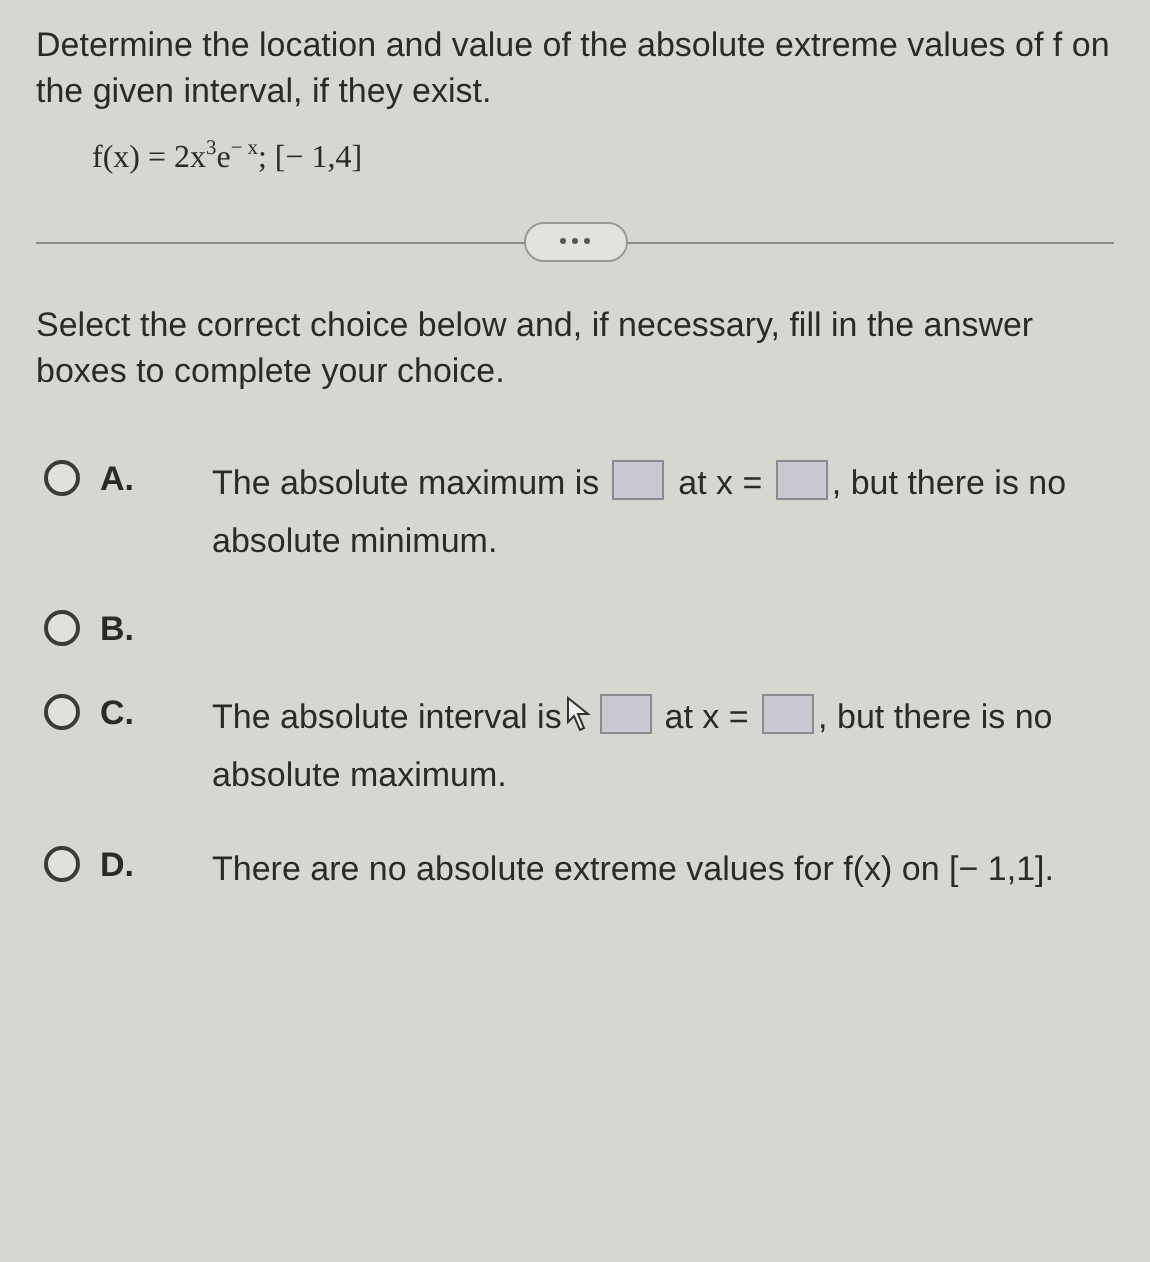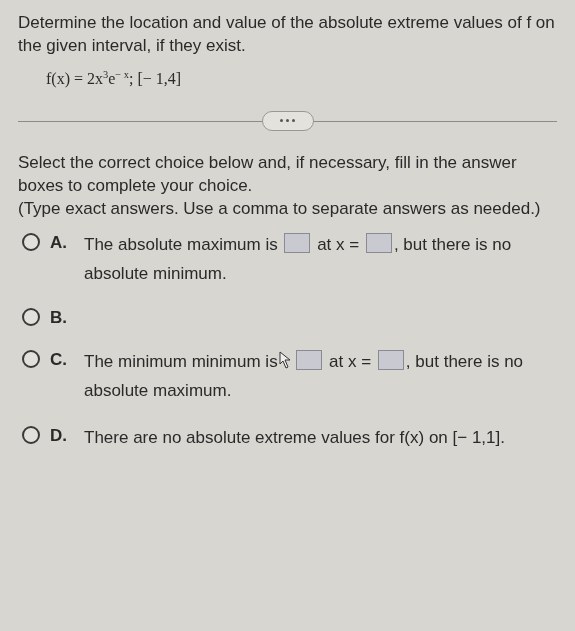--- a/index.html
+++ b/index.html
@@ -41,42 +41,42 @@
     border-radius: 11px;
     display: flex;
     align-items: center;
     justify-content: center;
     gap: 3px;
   }
   .divider-btn .dot {
     width: 3px; height: 3px;
     background: #555; border-radius: 50%;
   }
-  .instructions { margin-bottom: 10px; }
+  .instructions { margin-bottom: 30px; }
   .choices { padding-left: 4px; }
   .choice {
     display: flex;
     align-items: flex-start;
     margin-bottom: 18px;
     gap: 10px;
   }
   .radio {
     flex: 0 0 18px;
     width: 18px; height: 18px;
     border: 2px solid #3a3a3a;
     border-radius: 50%;
     margin-top: 2px;
     background: #e2e0da;
   }
   .choice-label {
     flex: 0 0 24px;
     font-weight: bold;
     margin-top: 1px;
   }
-  .choice-text { flex: 1; line-height: 1.7; }
+  .choice-text { flex: 1; line-height: 1.7; margin-left: 22px; }
   .input-box {
     display: inline-block;
     width: 26px; height: 20px;
     background: #c9c9d2;
     border: 1px solid #8a8a92;
     vertical-align: -3px;
     margin: 0 2px;
   }
   .cursor {
     display:inline-block;
@@ -97,21 +97,20 @@
   <div class="divider-line"></div>
   <div class="divider-btn">
     <span class="dot"></span>
     <span class="dot"></span>
     <span class="dot"></span>
   </div>
 </div>
 
 <div class="instructions">
   <span>Select the correct choice below and, if necessary, fill in the answer boxes to complete your choice.</span><br>
-  <span>(Type exact answers. Use a comma to separate answers as needed.)</span>
 </div>
 
 <div class="choices">
 
   <div class="choice">
     <div class="radio"></div>
     <div class="choice-label">A.</div>
     <div class="choice-text">
       <span>The absolute maximum is </span><span class="input-box"></span><span> at x = </span><span class="input-box"></span><span>, but there is no absolute minimum.</span>
     </div>
@@ -119,21 +118,21 @@
 
   <div class="choice">
     <div class="radio"></div>
     <div class="choice-label">B.</div>
   </div>
 
   <div class="choice">
     <div class="radio"></div>
     <div class="choice-label">C.</div>
     <div class="choice-text">
-      <span>The minimum minimum is </span><svg class="cursor" width="14" height="18" viewBox="0 0 14 18">
+      <span>The absolute interval is </span><svg class="cursor" width="14" height="18" viewBox="0 0 14 18">
           <path d="M1 1 L1 13 L4 10 L7 17 L9 16 L6 9 L11 9 Z" fill="#efefef" stroke="#333" stroke-width="1"></path>
         </svg><span class="input-box"></span><span> at x = </span><span class="input-box"></span><span>, but there is no absolute maximum.</span>
     </div>
   </div>
 
   <div class="choice">
     <div class="radio"></div>
     <div class="choice-label">D.</div>
     <div class="choice-text">There are no absolute extreme values for f(x) on [− 1,1].</div>
   </div>

